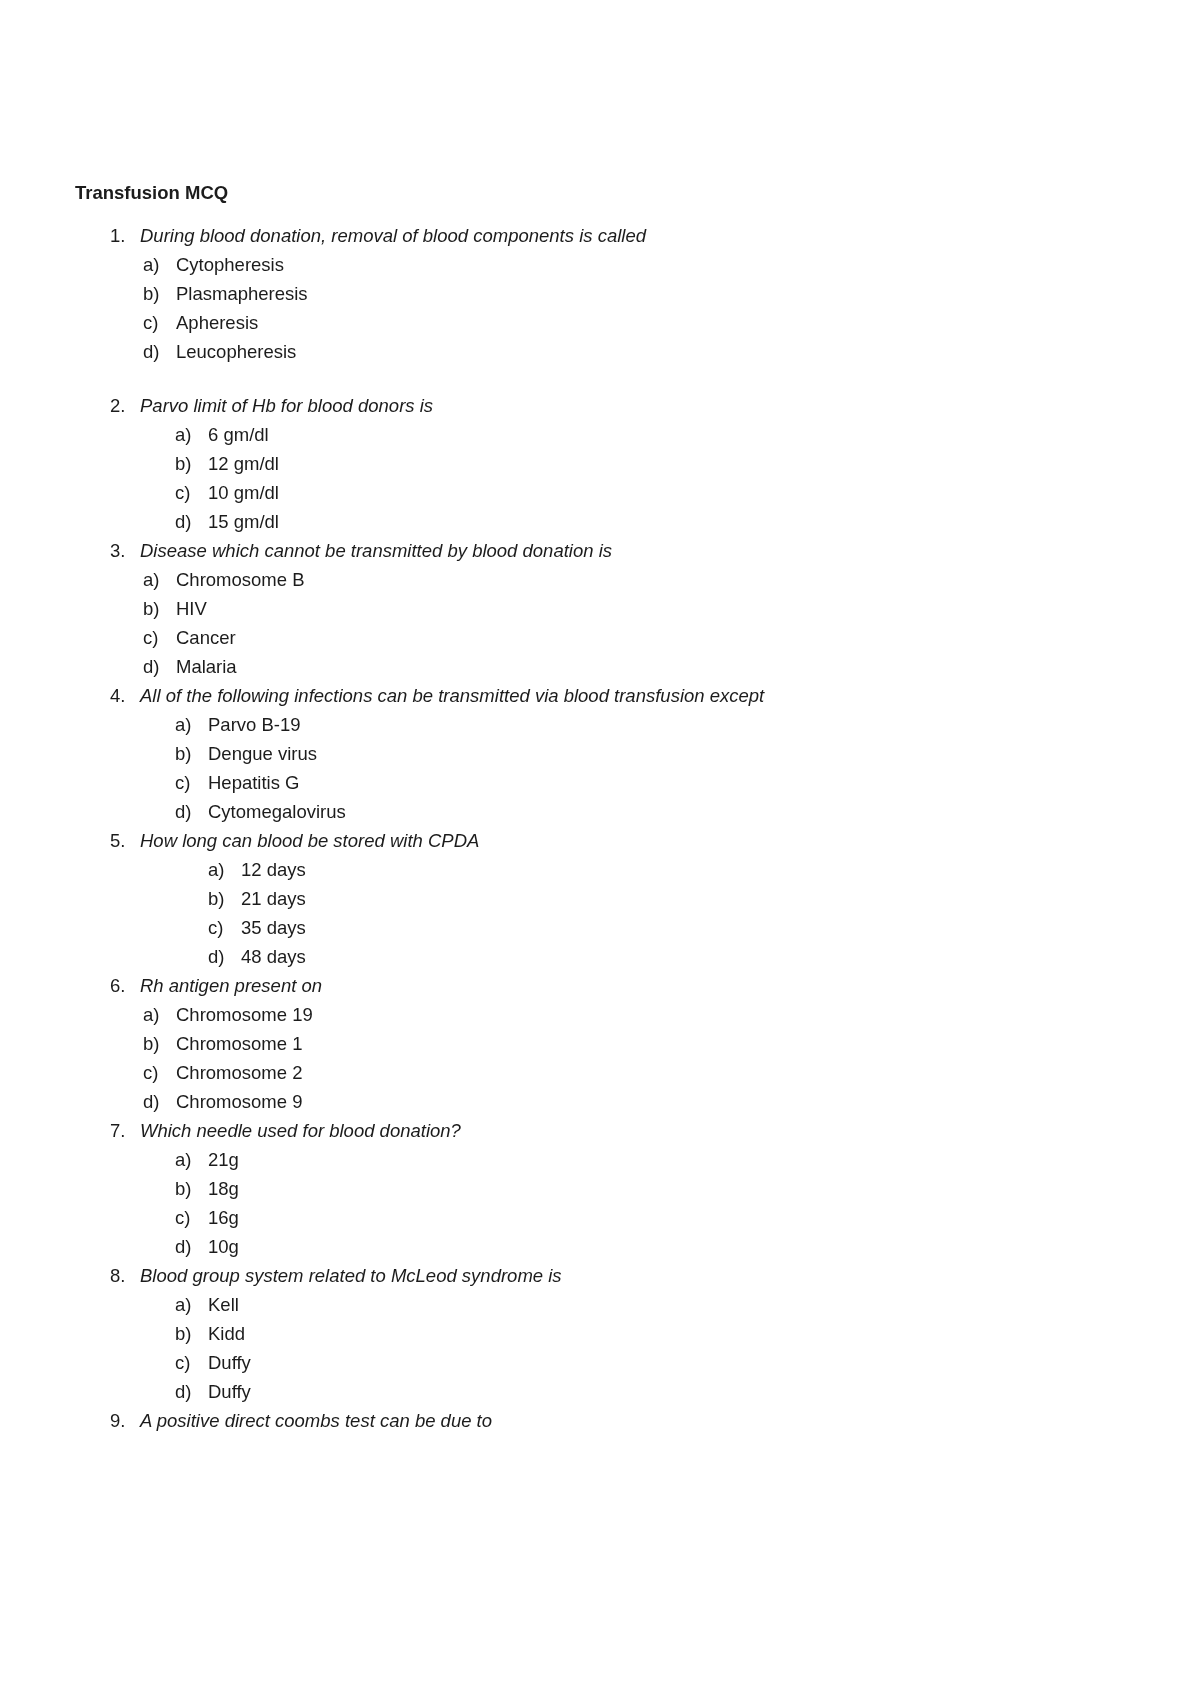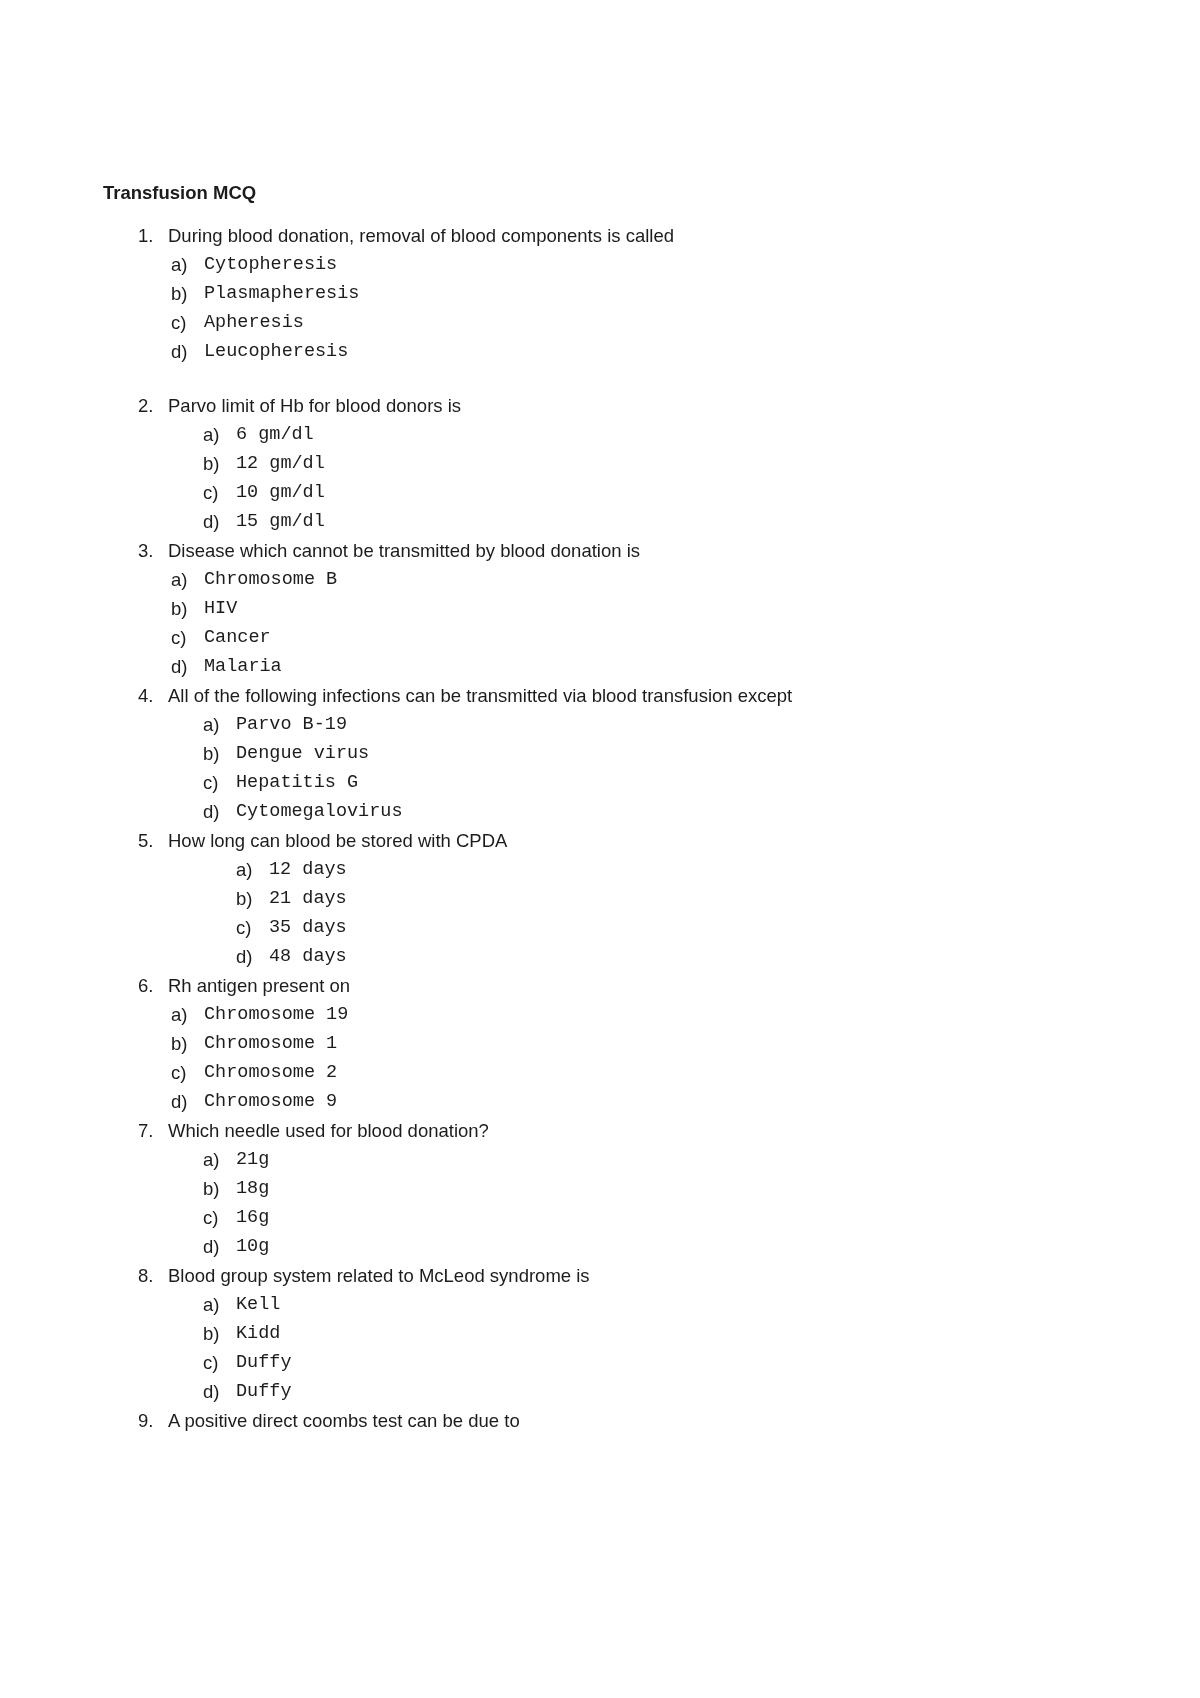--- a/index.html
+++ b/index.html
@@ -12,53 +12,53 @@
     font-family: "Liberation Sans", sans-serif;
     font-size: 18.5px;
     line-height: 29px;
     color: #1c1c1c;
     overflow: hidden;
   }
   .page {
     width: 1200px;
     height: 1355px;
     background: #ffffff;
-    padding: 178px 80px 0 103px;
+    padding: 178px 80px 0 75px;
   }
   .doc-title {
     font-weight: 700;
     margin-bottom: 14px;
   }
   .question-block.gap-after {
     margin-bottom: 25px;
   }
   .q-line {
     display: flex;
     padding-left: 35px;
   }
   .q-num {
     width: 30px;
     flex-shrink: 0;
   }
   .q-text {
     flex: 1;
+    font-style: italic;
   }
   .options.indent-1 { padding-left: 68px; }
   .options.indent-2 { padding-left: 100px; }
   .options.indent-3 { padding-left: 133px; }
   .option {
     display: flex;
   }
   .opt-label {
     width: 33px;
     flex-shrink: 0;
   }
   .opt-text {
     flex: 1;
-    font-family: Liberation Mono, monospace;
   }
 </style>
 </head>
 <body>
 
 <div class="page">
 
   <div class="doc-title">Transfusion MCQ</div>
 
   <div class="question-block gap-after">

